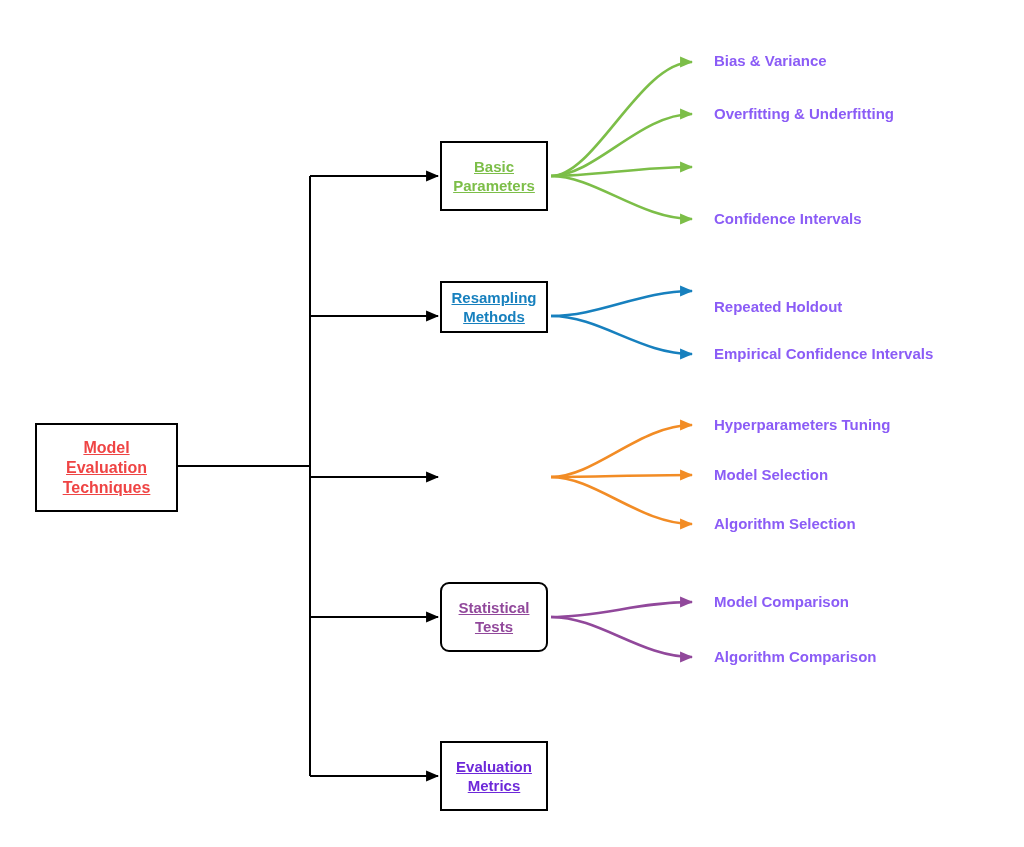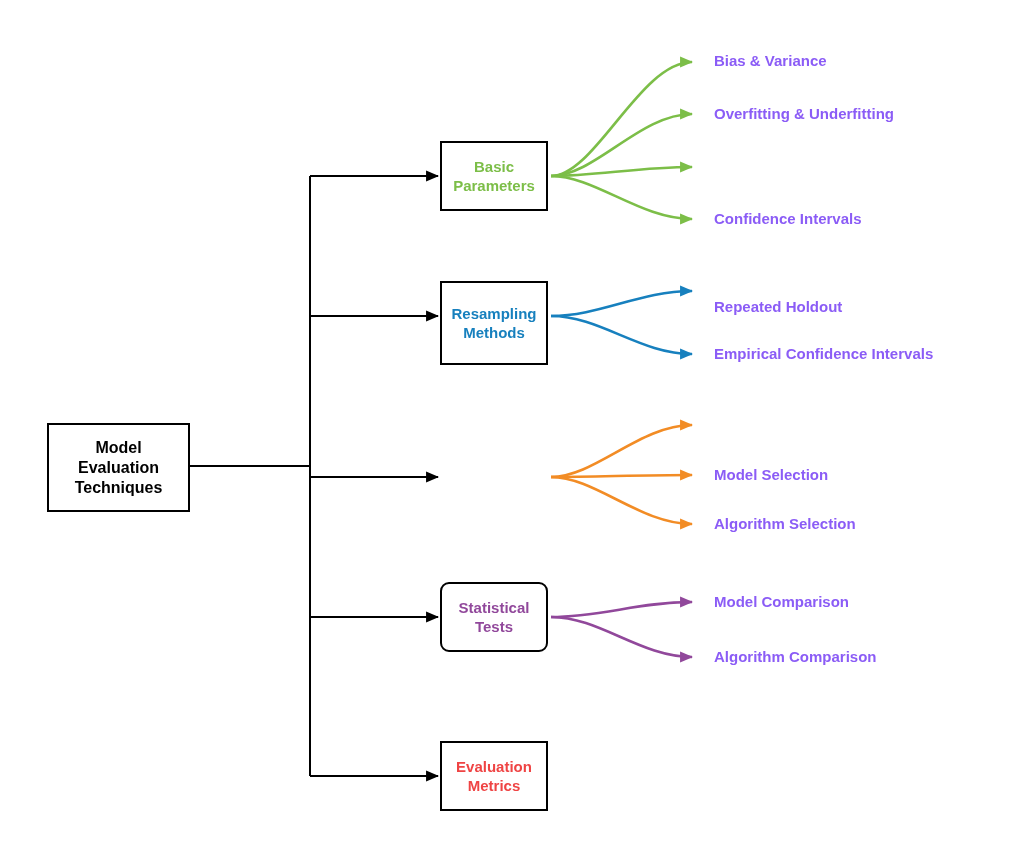--- a/index.html
+++ b/index.html
@@ -28,29 +28,30 @@
     border: 2px solid #000000;
     background: #ffffff;
     display: flex;
     align-items: center;
     justify-content: flex-start;
     text-align: center;
     font-weight: bold;
     font-size: 15px;
     line-height: 19px;
     padding: 4px;
+    text-decoration: underline;
   }
   .node-root {
-    left: 47px;  top: 423px;  width: 143px; height: 89px;
-    color: #000000;
+    left: 35px;  top: 423px;  width: 143px; height: 89px;
+    color: #ef4444;
     font-size: 16px;
     line-height: 20px;
   }
   .node-b0 { left: 440px; top: 141px; width: 108px; height: 70px; }
-  .node-b1 { left: 440px; top: 281px; width: 108px; height: 84px; }
+  .node-b1 { left: 440px; top: 281px; width: 108px; height: 52px; }
   .node-b2 { left: 440px; top: 441px; width: 108px; height: 71px; }
   .node-b3 { left: 440px; top: 582px; width: 108px; height: 70px; border-radius: 9px; }
   .node-b4 { left: 440px; top: 741px; width: 108px; height: 70px; }
   .leaf {
     position: absolute;
     left: 714px;
     height: 22px;
     line-height: 22px;
     font-weight: bold;
     font-size: 15px;
@@ -118,30 +119,31 @@
 
   <div class="node-box node-b1" style="color: rgb(23, 128, 190);">
     <span>Resampling Methods</span>
   </div>
 
 
   <div class="node-box node-b3" style="color: rgb(145, 72, 155);">
     <span>Statistical Tests</span>
   </div>
 
-  <div class="node-box node-b4" style="color: #ef4444;">
+  <div class="node-box node-b4" style="color: #6d28d9;">
     <span>Evaluation Metrics</span>
   </div>
 
   <div class="leaf" style="top: 50px;">Bias &amp; Variance</div>
   <div class="leaf" style="top: 103px;">Overfitting &amp; Underfitting</div>
   <div class="leaf" style="top: 208px;">Confidence Intervals</div>
 
   <div class="leaf" style="top: 296px;">Repeated Holdout</div>
   <div class="leaf" style="top: 343px;">Empirical Confidence Intervals</div>
 
+  <div class="leaf" style="top: 414px;">Hyperparameters Tuning</div>
   <div class="leaf" style="top: 464px;">Model Selection</div>
   <div class="leaf" style="top: 513px;">Algorithm Selection</div>
 
   <div class="leaf" style="top: 591px;">Model Comparison</div>
   <div class="leaf" style="top: 646px;">Algorithm Comparison</div>
 
 </div>
 
 </body></html>

